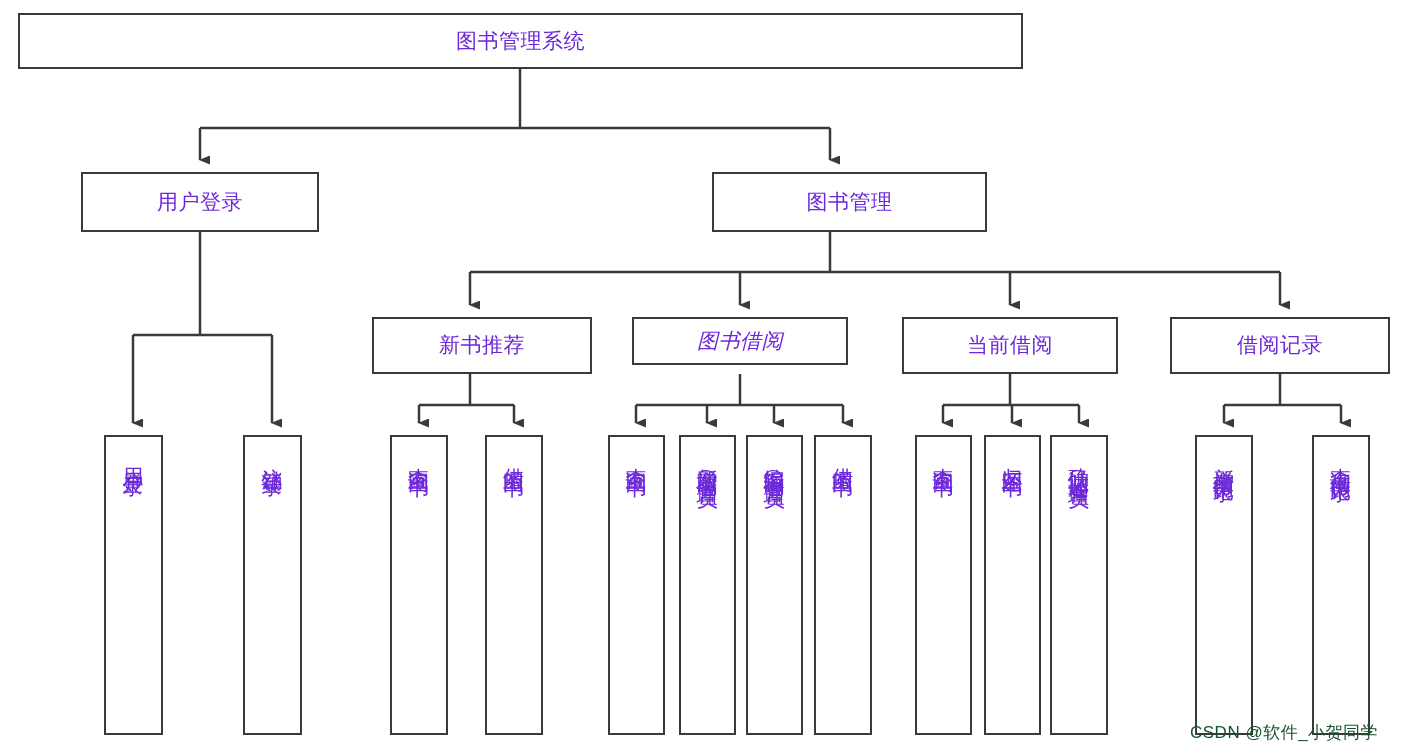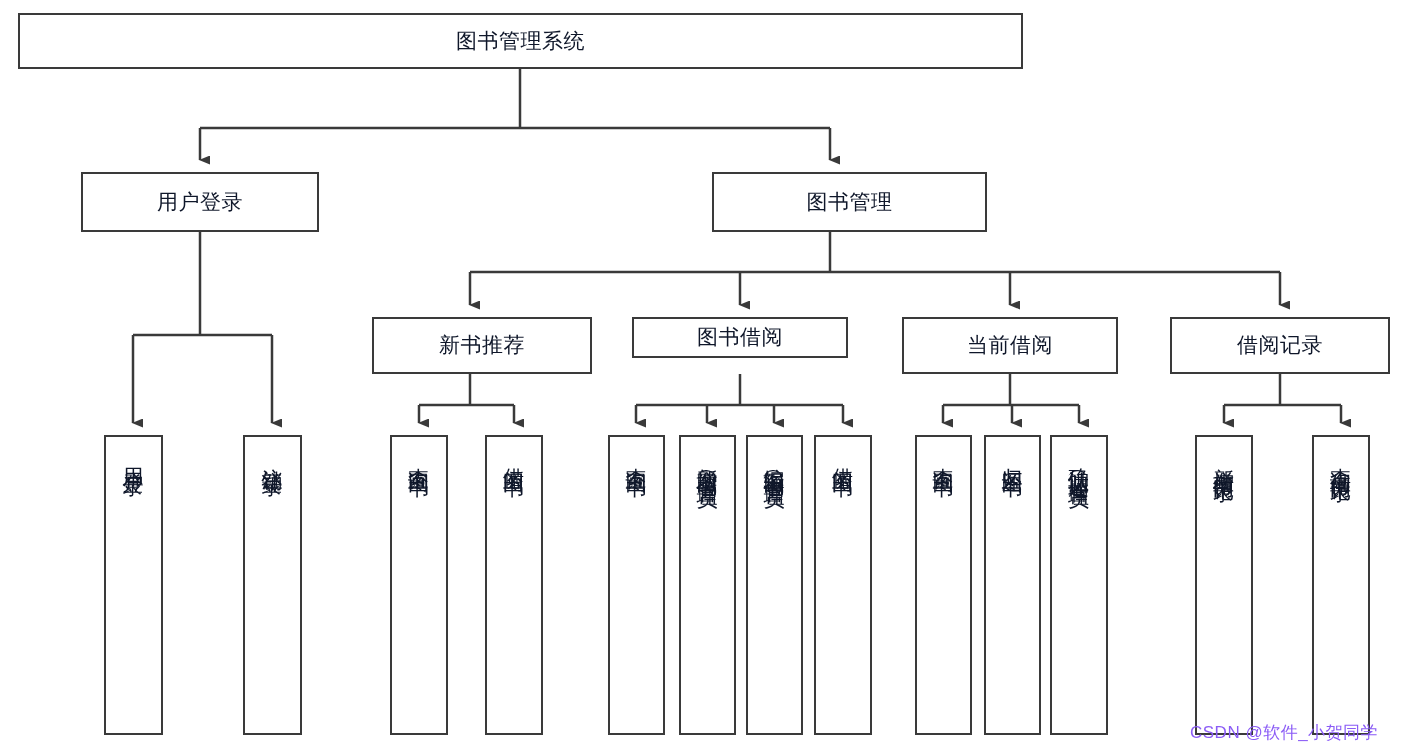--- a/index.html
+++ b/index.html
@@ -30,42 +30,42 @@
     position: absolute;
     box-sizing: border-box;
     background: #ffffff;
     border: 2.5px solid #3a3a3a;
     display: flex;
     align-items: center;
     justify-content: center;
     overflow: hidden;
   }
   .node-label {
-    color: #0f172a;
+    color: #6d28d9;
     font-size: 21px;
     line-height: 1.15;
     letter-spacing: 0.5px;
     white-space: nowrap;
     text-align: center;
   }
   .node-box.vertical {
     align-items: flex-start;
     padding-top: 14px;
   }
   .node-box.vertical .node-label {
     writing-mode: vertical-rl;
     text-orientation: upright;
     font-size: 21px;
     letter-spacing: 3px;
     line-height: 1;
     white-space: nowrap;
   }
   .watermark {
     position: absolute;
-    color: #8b5cf6;
+    color: #14532d;
     font-size: 17px;
     letter-spacing: 0.5px;
     white-space: nowrap;
     user-select: none;
   }
 </style>
 </head>
 <body>
 
 <div id="diagram-root">
@@ -127,21 +127,21 @@
   <div class="node-box" style="left:81px; top:172px; width:238px; height:60px;">
     <span class="node-label">用户登录</span>
   </div>
   <div class="node-box" style="left:712px; top:172px; width:275px; height:60px;">
     <span class="node-label">图书管理</span>
   </div>
 
   <div class="node-box" style="left:360px; top:317px; width:220px; height:57px;margin-left:12px;">
     <span class="node-label">新书推荐</span>
   </div>
-  <div class="node-box" style="left:632px; top:317px; width:216px; height:41px;">
+  <div class="node-box" style="left:632px; top:317px; width:216px; height:48px;font-style:italic;">
     <span class="node-label">图书借阅</span>
   </div>
   <div class="node-box" style="left:1170px; top:317px; width:220px; height:57px;">
     <span class="node-label">借阅记录</span>
   </div>
   <div class="node-box" style="left:902px; top:317px; width:216px; height:57px;">
     <span class="node-label">当前借阅</span>
   </div>
 
   <div class="node-box vertical" style="left:104px; top:435px; width:59px; height:300px;">

